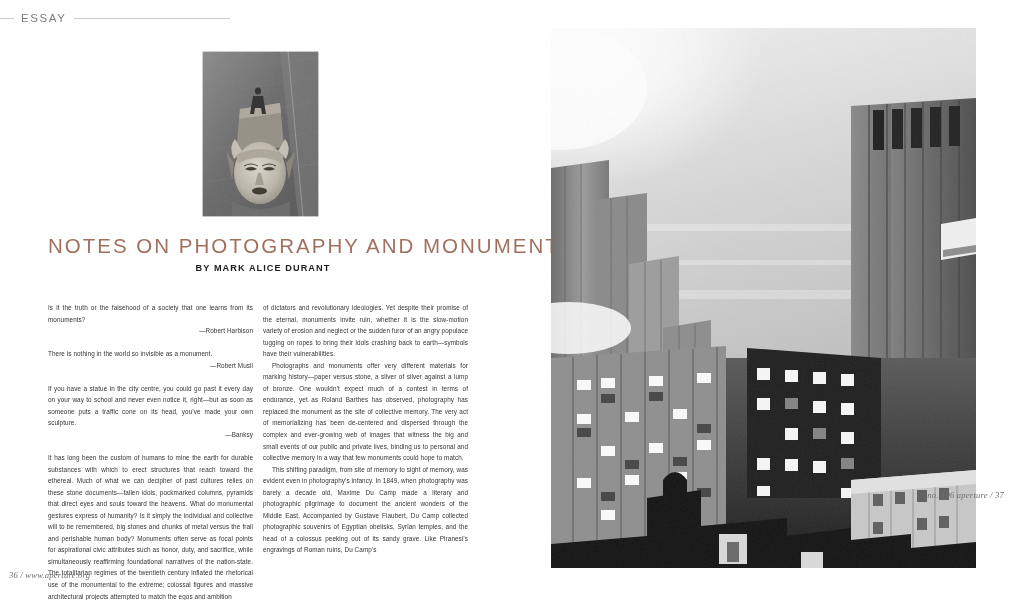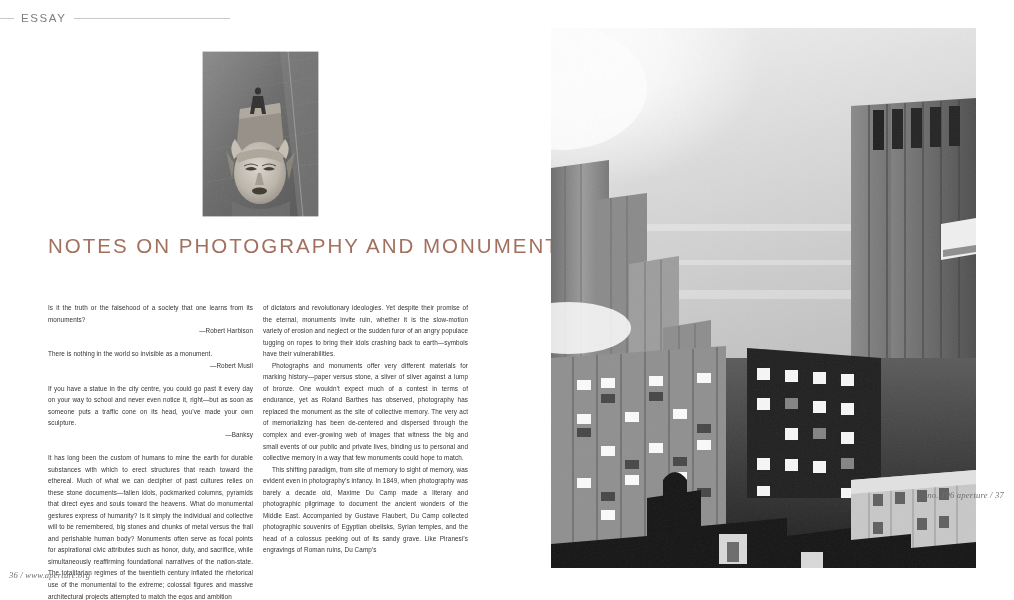--- a/index.html
+++ b/index.html
@@ -220,20 +220,21 @@
         <ellipse cx="57.5" cy="140" rx="7.5" ry="3.4" fill="#3b382f"></ellipse>
         <path d="M48 150 Q58 156 68 150 Q58 153 48 150 Z" fill="#9b948a"></path>
 
         <path d="M30 150 Q58 166 88 150 L88 166 L30 166 Z" fill="#6d6d6d" opacity="0.75"></path>
         <rect x="0" y="0" width="117" height="166" filter="url(#grain1)" opacity="0.5" fill="none"></rect>
         <rect x="0" y="0" width="117" height="166" fill="none" stroke="#ffffff" stroke-width="1.2"></rect>
       </svg>
     </div>
 
     <div class="article-title">NOTES ON PHOTOGRAPHY AND MONUMENTALITY</div>
+    <div class="byline">BY MARK ALICE DURANT</div>
 
     <div class="col col-left">
 
       <div class="epigraph">
         <p>Is it the truth or the falsehood of a society that one learns from its monuments?</p>
         <span class="attrib">—Robert Harbison</span>
       </div>
 
       <div class="epigraph">
         <p>There is nothing in the world so invisible as a monument.</p>

